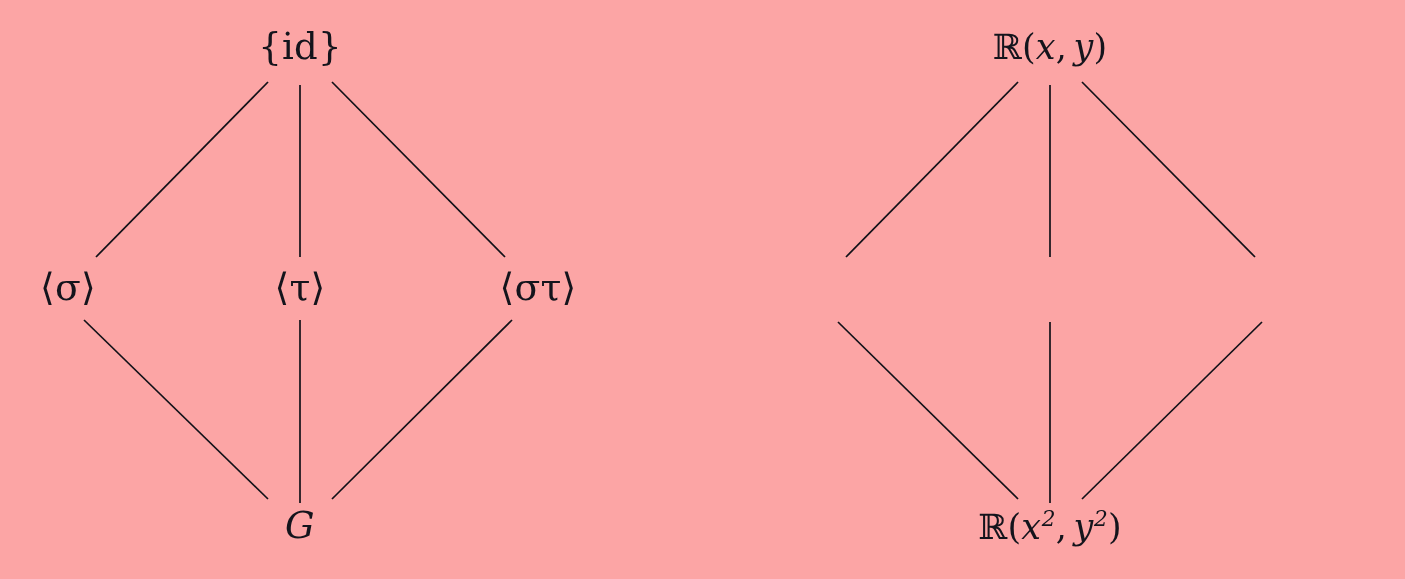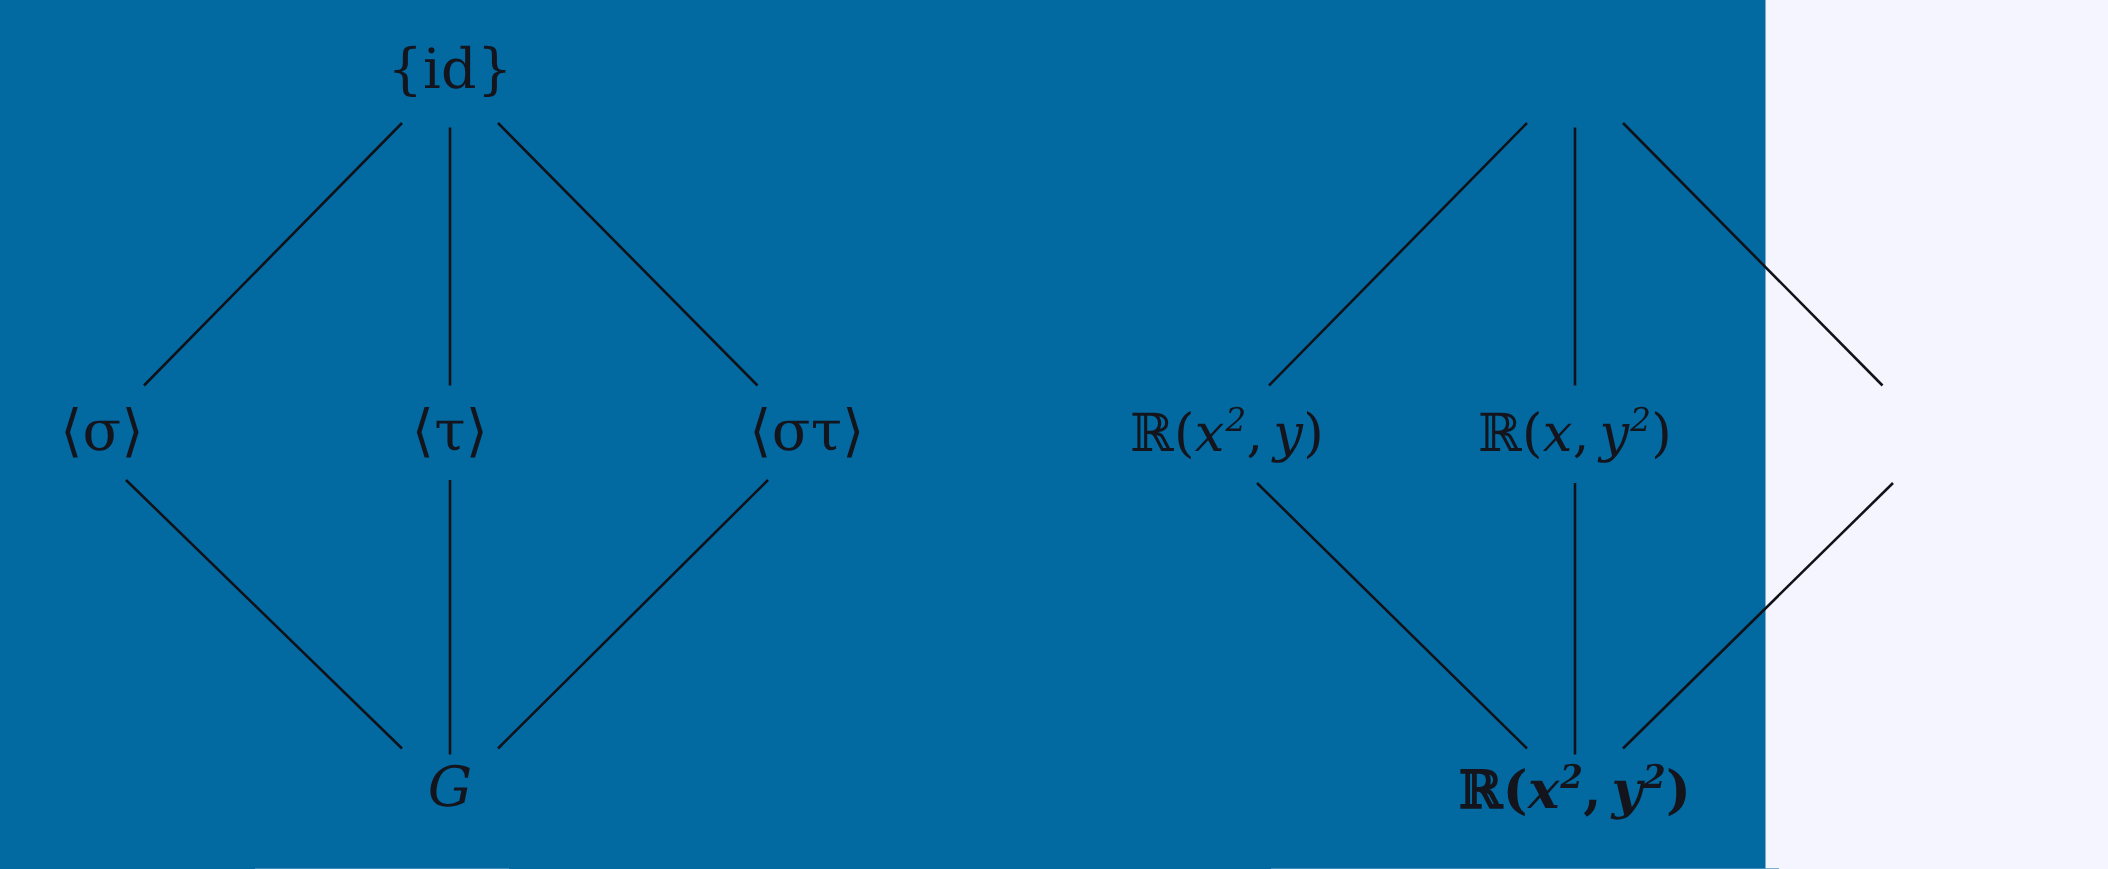--- a/index.html
+++ b/index.html
@@ -8,23 +8,23 @@
   }
   body {
     width: 1405px;
     height: 579px;
     background: #f5f5ff;
     font-family: "DejaVu Serif", "Liberation Serif", serif;
     overflow: hidden;
   }
   #canvas {
     position: relative;
-    width: 1177px;
+    width: 1405px;
     height: 579px;
-    background: #0369a1;
+    background: #fca5a5;
   }
   svg.edges {
     position: absolute;
     left: 0;
     top: 0;
     width: 1405px;
     height: 579px;
     pointer-events: none;
   }
   svg.edges line {
@@ -113,27 +113,24 @@
   </div>
 
   <div class="node lbl-lg" style="left:538px; top:288px;">
     <span class="ang">⟨στ⟩</span>
   </div>
 
   <div class="node lbl-lg" style="left:300px; top:525px;">
     <span class="math"><span class="math">G</span></span>
   </div>
 
-
-  <div class="node lbl-md" style="left:818px; top:290px;">
-    <span><span class="bb">ℝ</span><span class="paren">(</span><span class="math">x</span><sup class="exp">2</sup><span class="comma">,</span> <span class="math">y</span><span class="paren">)</span></span>
-  </div>
-
-  <div class="node lbl-md" style="left:1050px; top:290px;">
-    <span><span class="bb">ℝ</span><span class="paren">(</span><span class="math">x</span><span class="comma">,</span> <span class="math">y</span><sup class="exp">2</sup><span class="paren">)</span></span>
+  <div class="node lbl-md" style="left:1050px; top:47px;">
+    <span><span class="bb">ℝ</span><span class="paren">(</span><span class="math">x</span><span class="comma">,</span> <span class="math">y</span><span class="paren">)</span></span>
   </div>
 
 
-  <div class="node lbl-md" style="left:1050px; top:527px;font-weight:bold;">
+
+
+  <div class="node lbl-md" style="left:1050px; top:527px;">
     <span><span class="bb">ℝ</span><span class="paren">(</span><span class="math">x</span><sup class="exp">2</sup><span class="comma">,</span> <span class="math">y</span><sup class="exp">2</sup><span class="paren">)</span></span>
   </div>
 
 </div>
 
 </body></html>

